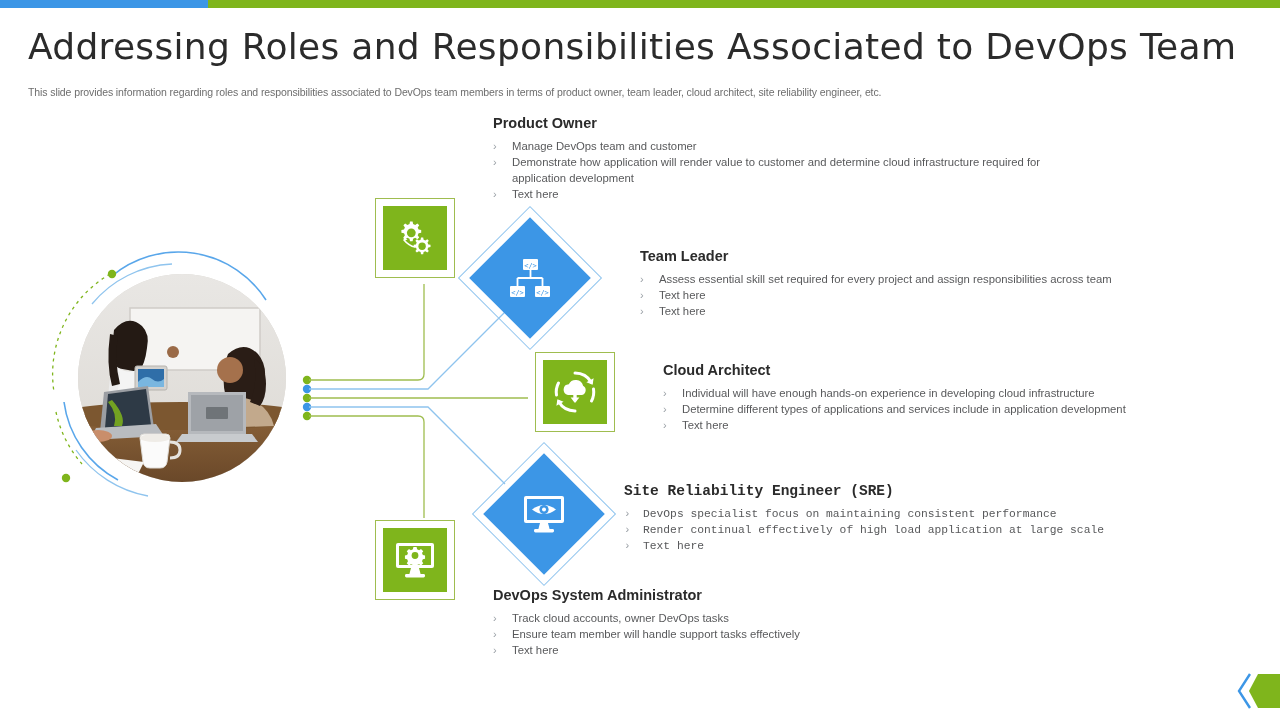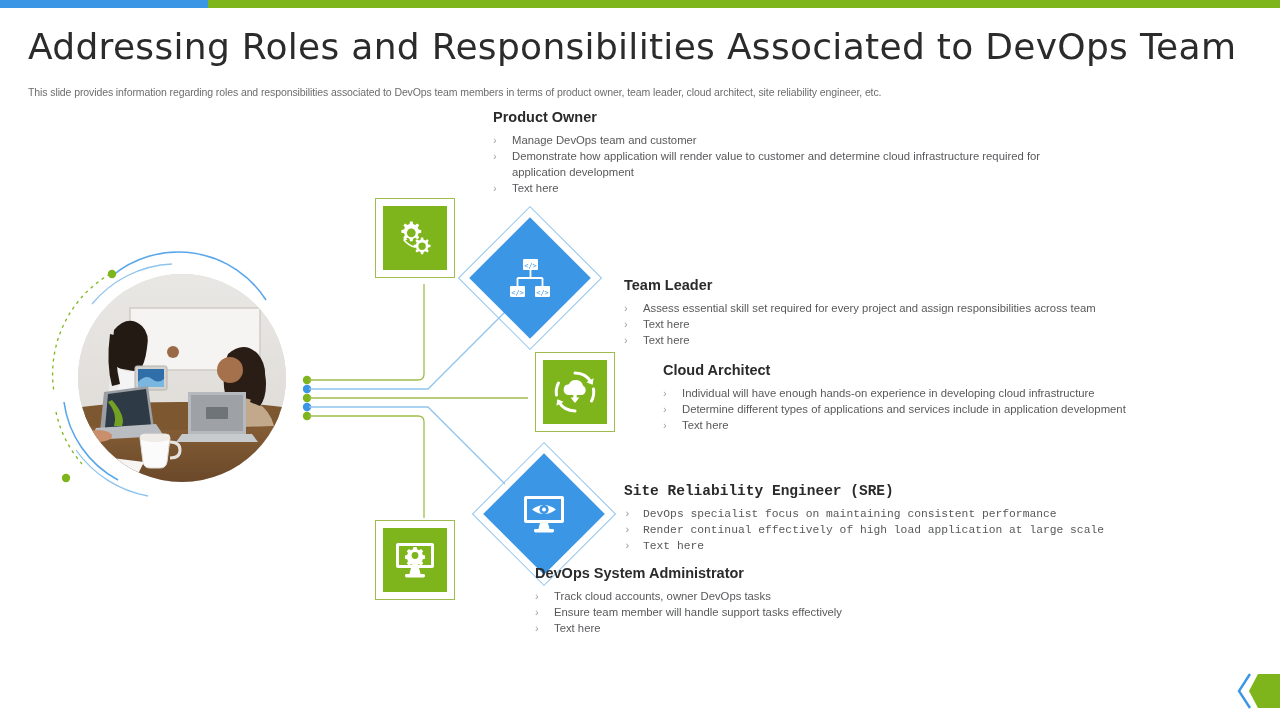--- a/index.html
+++ b/index.html
@@ -303,21 +303,21 @@
         <circle cx="18.3" cy="16.8" r="4.4" fill="#7FB51C"></circle>
         <g fill="#ffffff">
           <path d="M28 21.5l2.2 0 .4 2.2 1.8.8 1.9-1.3 1.5 1.5-1.3 1.9.8 1.8 2.2.4v2.2l-2.2.4-.8 1.8 1.3 1.9-1.5 1.5-1.9-1.3-1.8.8-.4 2.2h-2.2l-.4-2.2-1.8-.8-1.9 1.3-1.5-1.5 1.3-1.9-.8-1.8-2.2-.4v-2.2l2.2-.4.8-1.8-1.3-1.9 1.5-1.5 1.9 1.3 1.8-.8z"></path>
         </g>
         <circle cx="29.1" cy="30.3" r="3.7" fill="#7FB51C"></circle>
         <path d="M11 24 q 5 6 11 7" fill="none" stroke="#ffffff" stroke-width="1.6" stroke-linecap="round"></path>
         <path d="M10.5 21.2 l.6 3.6 3.4-1.2z" fill="#ffffff"></path>
       </svg>
     </div>
   </div>
-  <div class="block" style="left:493px; top:109px; width:600px;">
+  <div class="block" style="left:493px; top:115px; width:600px;">
     <div class="block-head">Product Owner</div>
     <ul class="bullets">
       <li><span class="chev">›</span><span>Manage DevOps team and customer</span></li>
       <li><span class="chev">›</span><span>Demonstrate how application will render value to customer and determine cloud infrastructure required for application development</span></li>
       <li><span class="chev">›</span><span>Text here</span></li>
     </ul>
   </div>
 
   <div class="diamond" style="left:487px; top:235px;">
     <div class="diamond-outline"></div>
@@ -328,21 +328,21 @@
           <text x="23.5" y="10.5" font-family="DejaVu Sans Mono, monospace" font-size="7" fill="#3C96E6" text-anchor="middle">&lt;/&gt;</text>
           <rect x="3" y="29" width="15" height="11" rx="1" fill="#ffffff"></rect>
           <text x="10.5" y="37.5" font-family="DejaVu Sans Mono, monospace" font-size="7" fill="#3C96E6" text-anchor="middle">&lt;/&gt;</text>
           <rect x="28" y="29" width="15" height="11" rx="1" fill="#ffffff"></rect>
           <text x="35.5" y="37.5" font-family="DejaVu Sans Mono, monospace" font-size="7" fill="#3C96E6" text-anchor="middle">&lt;/&gt;</text>
           <path d="M23.5 13 V 21 M 10.5 21 H 35.5 M 10.5 21 V 29 M 35.5 21 V 29" stroke="#ffffff" stroke-width="1.8" fill="none"></path>
         </svg>
       </div>
     </div>
   </div>
-  <div class="block" style="left:624px; top:248px; width:580px;margin-top:29px;">
+  <div class="block" style="left:640px; top:248px; width:580px;">
     <div class="block-head">Team Leader</div>
     <ul class="bullets">
       <li><span class="chev">›</span><span>Assess essential skill set required for every project and assign responsibilities across team</span></li>
       <li><span class="chev">›</span><span>Text here</span></li>
       <li><span class="chev">›</span><span>Text here</span></li>
     </ul>
   </div>
 
   <div class="tile" style="left:535px; top:352px;">
     <div class="tile-inner">
@@ -400,21 +400,21 @@
         <rect x="6" y="7" width="32" height="19" fill="#7FB51C"></rect>
         <g fill="#ffffff" transform="translate(22,16.5)">
           <path d="M-1.6 -8.4 h3.2 l.5 2.2 2 .85 1.9-1.25 2.25 2.25 -1.25 1.9 .85 2 2.2 .5 v3.2 l-2.2 .5 -.85 2 1.25 1.9 -2.25 2.25 -1.9-1.25 -2 .85 -.5 2.2 h-3.2 l-.5-2.2 -2-.85 -1.9 1.25 -2.25-2.25 1.25-1.9 -.85-2 -2.2-.5 v-3.2 l2.2-.5 .85-2 -1.25-1.9 2.25-2.25 1.9 1.25 2-.85z"></path>
         </g>
         <circle cx="22" cy="16.5" r="3.4" fill="#7FB51C"></circle>
         <path d="M18 29 h 8 l 1.6 6 h -11.2z" fill="#ffffff"></path>
         <rect x="12" y="35" width="20" height="3.4" rx="1.4" fill="#ffffff"></rect>
       </svg>
     </div>
   </div>
-  <div class="block" style="left:493px; top:565px; width:560px;margin-left:42px;">
+  <div class="block" style="left:493px; top:587px; width:560px;">
     <div class="block-head">DevOps System Administrator</div>
     <ul class="bullets">
       <li><span class="chev">›</span><span>Track cloud accounts, owner DevOps tasks</span></li>
       <li><span class="chev">›</span><span>Ensure team member will handle support tasks effectively</span></li>
       <li><span class="chev">›</span><span>Text here</span></li>
     </ul>
   </div>
 
   <svg class="corner-logo" viewBox="0 0 44 42">
     <path d="M14 4 L3 21 L14 38" fill="none" stroke="#3C96E6" stroke-width="2.4"></path>

